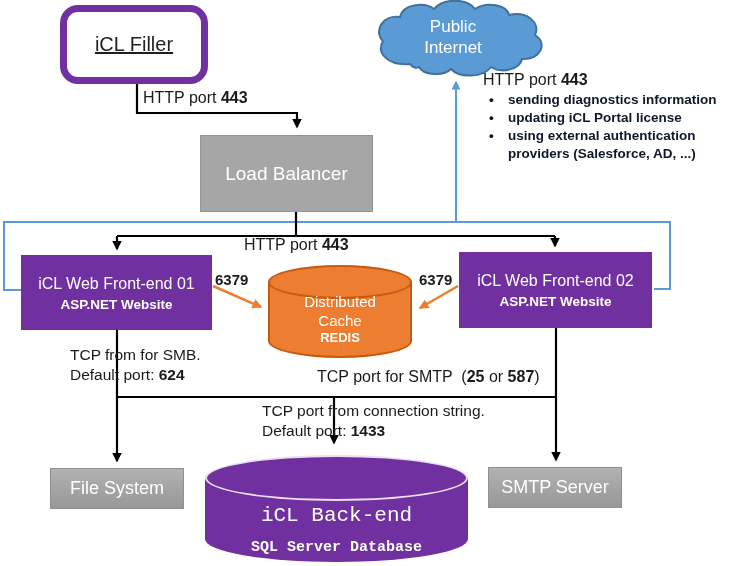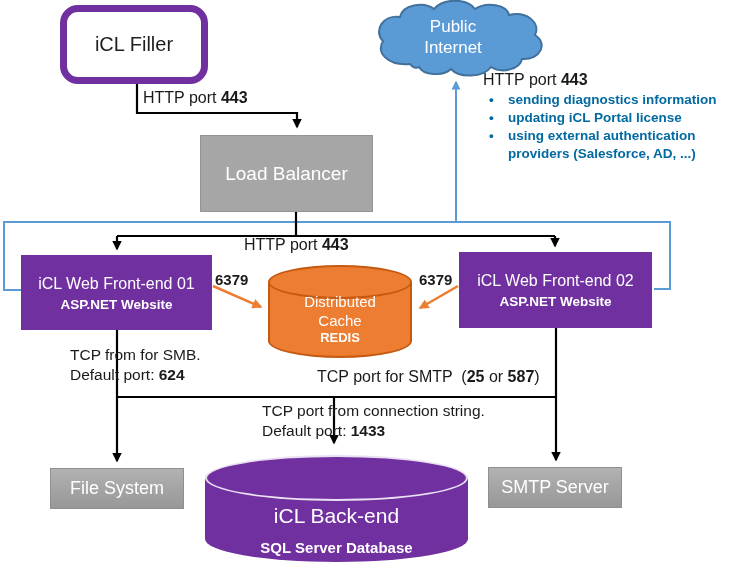--- a/index.html
+++ b/index.html
@@ -6,21 +6,21 @@
   #canvas{
     position:relative;width:751px;height:566px;background:#ffffff;
     font-family:"Liberation Sans",sans-serif;overflow:hidden;
   }
   .abs{position:absolute;}
   .node{display:flex;align-items:center;justify-content:center;text-align:center;box-sizing:border-box;}
   .col{flex-direction:column;}
   
   .filler{
     background:#ffffff;border:7px solid #7030A0;border-radius:18px;
-    color:#1f1f1f;font-size:20px;
+    color:#1f1f1f;font-size:20px;text-decoration:underline;
   }
   .purple-box{background:#7030A0;color:#ffffff;}
   .purple-box .title{font-size:16px;line-height:24px;}
   .purple-box .subtitle{font-size:13.5px;font-weight:bold;line-height:18px;}
   .lb-box{background:#a6a6a6;border:1px solid #949494;color:#ffffff;font-size:19px;}
   .gray-box{
     background:linear-gradient(180deg,#b2b2b2 0%,#a3a3a3 55%,#989898 100%);
     border:1px solid #8f8f8f;color:#ffffff;font-size:18px;
   }
   
@@ -37,21 +37,21 @@
   .redis .cyl-text{top:27px;font-size:15px;line-height:19px;}
   .redis .redis-sub{font-size:13px;font-weight:bold;line-height:16px;}
   .backend .cyl-text{top:48px;font-size:21px;line-height:26px;}
   .backend .backend-sub{font-size:15px;font-weight:bold;margin-top:6px;}
   
   .lbl{position:absolute;color:#1a1a1a;white-space:nowrap;z-index:5;}
   .f16{font-size:16px;}
   .f15{font-size:15.5px;line-height:19.5px;}
   .bold{font-weight:bold;}
   
-  .bullets{position:absolute;z-index:5;color:#0369a1;}
+  .bullets{position:absolute;z-index:5;color:#0f172a;}
   .bullets ul{list-style:none;margin:0;padding:0;}
   .bullets li{
     position:relative;padding-left:21px;font-size:13.5px;font-weight:bold;line-height:18px;
   }
   .bullets li::before{content:"\2022";position:absolute;left:2px;top:0;}
   
   .cloud-text{position:absolute;color:#ffffff;font-size:17px;line-height:21px;text-align:center;z-index:3;}
   svg.overlay{position:absolute;left:0;top:0;z-index:0;}
   .node,.cylinder{z-index:2;}
 </style>
@@ -140,21 +140,21 @@
   </div>
 
   <div class="abs node gray-box" style="left:50px;top:468px;width:134px;height:41px;">
     <span>File System</span>
   </div>
 
   <div class="abs node gray-box" style="left:488px;top:467px;width:134px;height:41px;">
     <span>SMTP Server</span>
   </div>
 
-  <div class="cylinder backend" style="left:205px;top:455px;width:263px;height:107px;">
+  <div class="cylinder backend" style="left:205px;top:455px;width:263px;height:107px;font-family:Liberation Mono, monospace;">
     <div class="cyl-top"></div>
     <div class="cyl-body"></div>
     <div class="cyl-text">
       <div>iCL Back-end</div>
       <div class="backend-sub">SQL Server Database</div>
     </div>
   </div>
 
   <div class="lbl f16" style="left:143px;top:89px;">
     <span>HTTP port </span><b>443</b>

